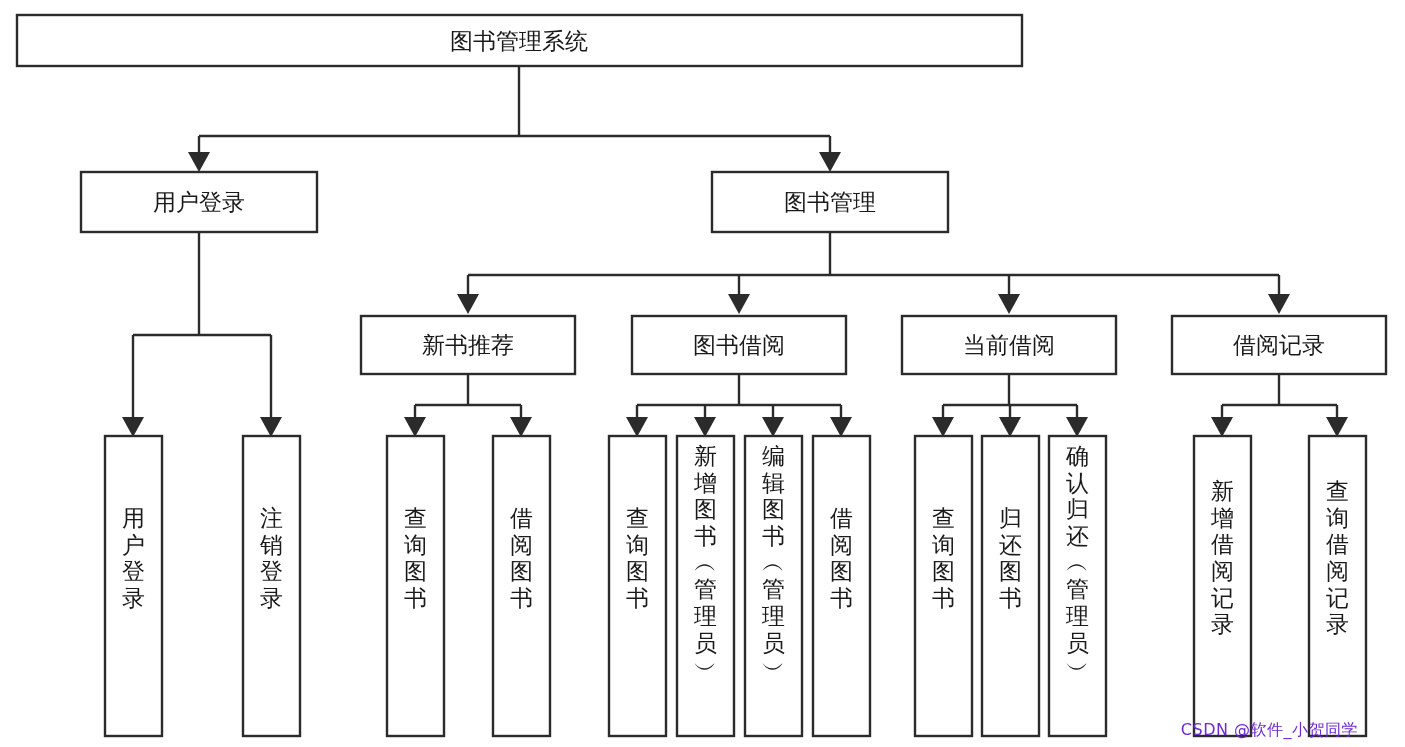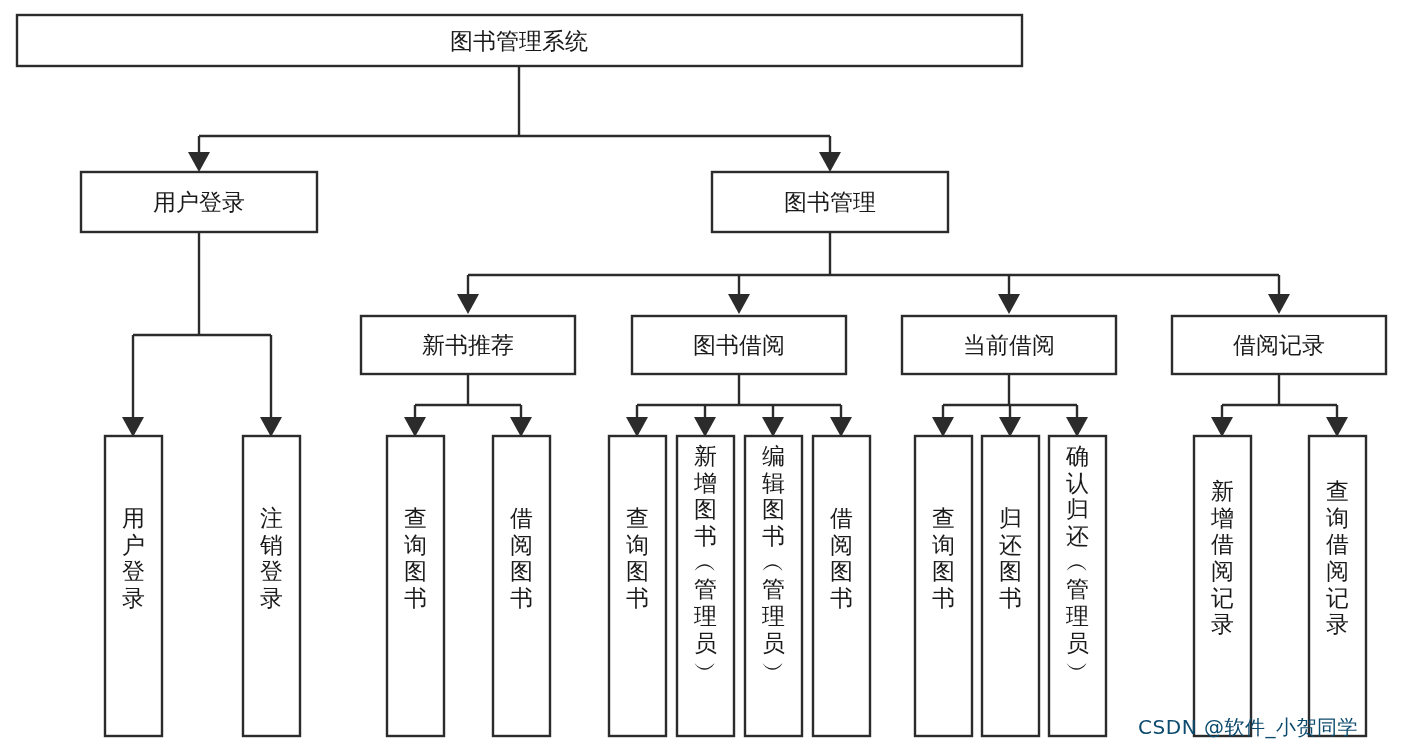--- a/index.html
+++ b/index.html
@@ -59,22 +59,22 @@
     text-align: center;
     white-space: pre-line;
     letter-spacing: 0px;
     pointer-events: none;
   }
   .watermark {
     position: absolute;
     right: 8px;
     bottom: 6px;
     font-family: "DejaVu Sans", "Liberation Sans", sans-serif;
-    font-size: 20px;
-    color: #0c4a6e;
+    font-size: 16px;
+    color: #6d28d9;
     white-space: nowrap;
     letter-spacing: 0.5px;
     text-align: center;
   }
 </style>
 </head>
 <body>
 
 <div id="diagram-root">
 

